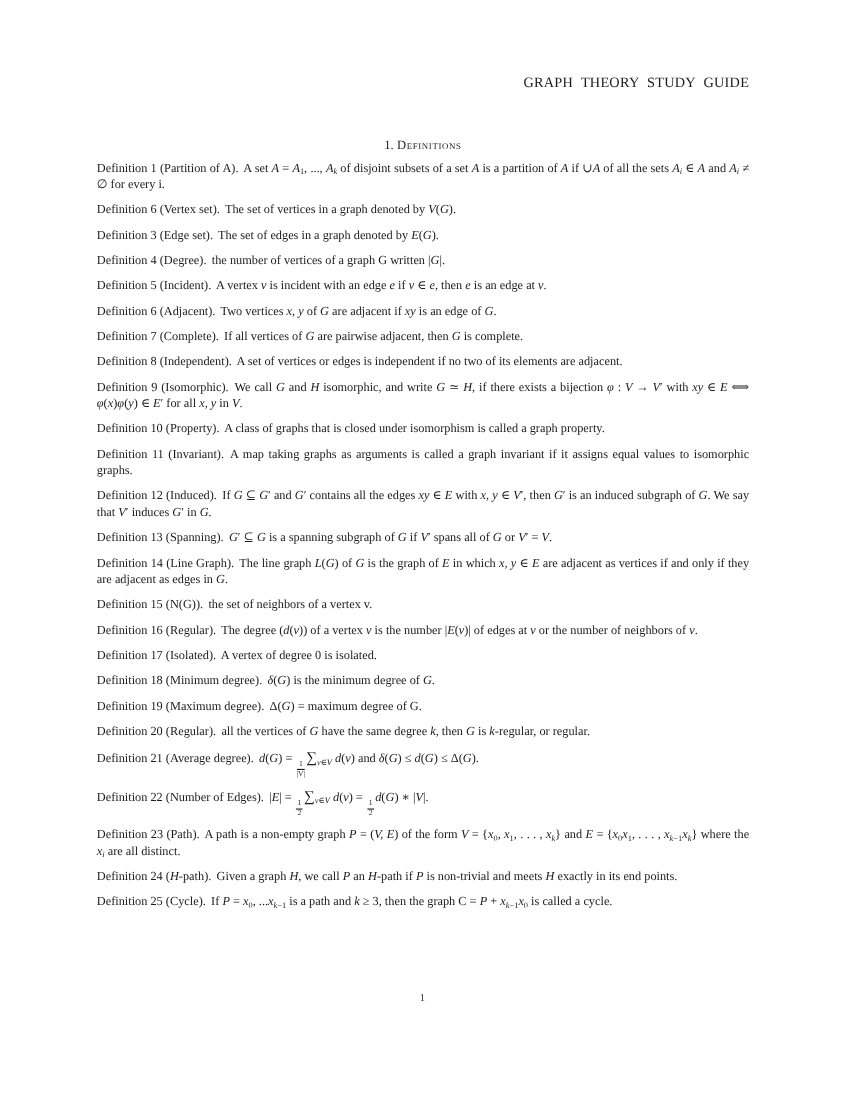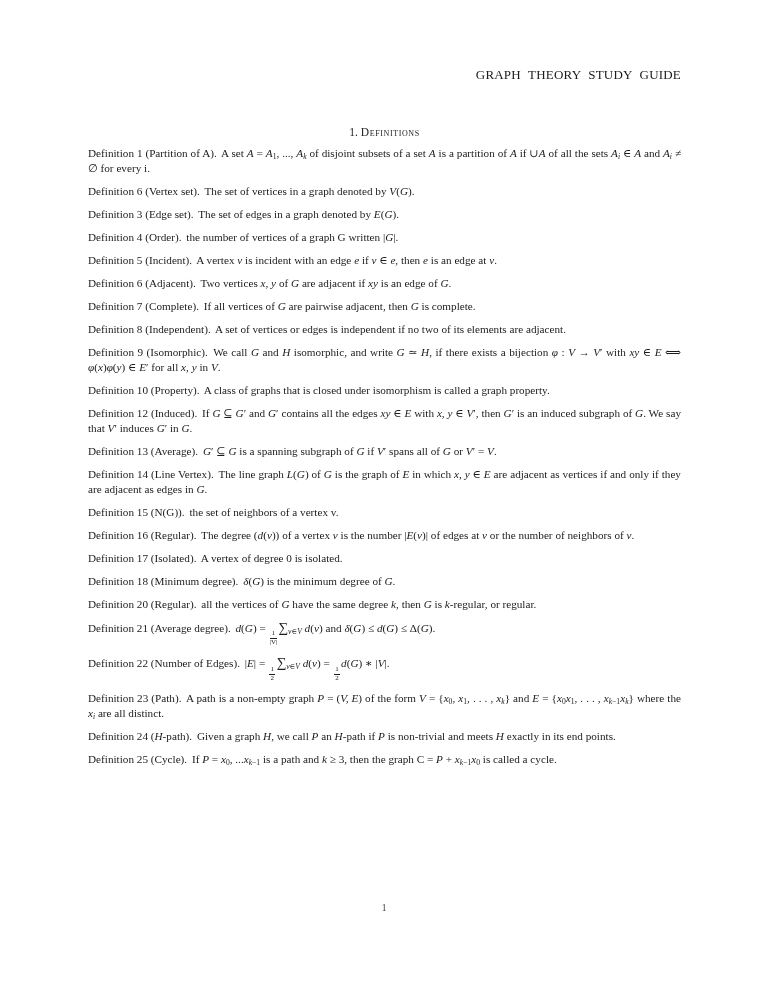--- a/index.html
+++ b/index.html
@@ -86,61 +86,67 @@
     <p class="def"><span class="dh">Definition 1</span>
       <span class="dn">(Partition of A).</span>
       <span class="db">A set <i>A</i> = <i>A</i><sub>1</sub>, ..., <i>A<sub>k</sub></i> of disjoint subsets of a set <i>A</i> is a partition of <i>A</i> if ∪<i>A</i> of all the sets <i>A<sub>i</sub></i> ∈ <i>A</i> and <i>A<sub>i</sub></i> ≠ ∅ for every i.</span></p>
     <p class="def"><span class="dh">Definition 6</span>
       <span class="dn">(Vertex set).</span>
       <span class="db">The set of vertices in a graph denoted by <i>V</i>(<i>G</i>).</span></p>
     <p class="def"><span class="dh">Definition 3</span>
       <span class="dn">(Edge set).</span>
       <span class="db">The set of edges in a graph denoted by <i>E</i>(<i>G</i>).</span></p>
     <p class="def"><span class="dh">Definition 4</span>
-      <span class="dn">(Order).</span>
+      <span class="dn">(Degree).</span>
       <span class="db">the number of vertices of a graph G written |<i>G</i>|.</span></p>
     <p class="def"><span class="dh">Definition 5</span>
       <span class="dn">(Incident).</span>
       <span class="db">A vertex <i>v</i> is incident with an edge <i>e</i> if <i>v</i> ∈ <i>e</i>, then <i>e</i> is an edge at <i>v</i>.</span></p>
     <p class="def"><span class="dh">Definition 6</span>
       <span class="dn">(Adjacent).</span>
       <span class="db">Two vertices <i>x, y</i> of <i>G</i> are adjacent if <i>xy</i> is an edge of <i>G</i>.</span></p>
     <p class="def"><span class="dh">Definition 7</span>
       <span class="dn">(Complete).</span>
       <span class="db">If all vertices of <i>G</i> are pairwise adjacent, then <i>G</i> is complete.</span></p>
     <p class="def"><span class="dh">Definition 8</span>
       <span class="dn">(Independent).</span>
       <span class="db">A set of vertices or edges is independent if no two of its elements are adjacent.</span></p>
     <p class="def"><span class="dh">Definition 9</span>
       <span class="dn">(Isomorphic).</span>
       <span class="db">We call <i>G</i> and <i>H</i> isomorphic, and write <i>G</i> ≃ <i>H</i>, if there exists a bijection <i>φ</i> : <i>V</i> → <i>V</i>′ with <i>xy</i> ∈ <i>E</i> ⟺ <i>φ</i>(<i>x</i>)<i>φ</i>(<i>y</i>) ∈ <i>E</i>′ for all <i>x, y</i> in <i>V</i>.</span></p>
     <p class="def"><span class="dh">Definition 10</span>
       <span class="dn">(Property).</span>
       <span class="db">A class of graphs that is closed under isomorphism is called a graph property.</span></p>
+    <p class="def"><span class="dh">Definition 11</span>
+      <span class="dn">(Invariant).</span>
+      <span class="db">A map taking graphs as arguments is called a graph invariant if it assigns equal values to isomorphic graphs.</span></p>
     <p class="def"><span class="dh">Definition 12</span>
       <span class="dn">(Induced).</span>
       <span class="db">If <i>G</i> ⊆ <i>G</i>′ and <i>G</i>′ contains all the edges <i>xy</i> ∈ <i>E</i> with <i>x, y</i> ∈ <i>V</i>′, then <i>G</i>′ is an induced subgraph of <i>G</i>. We say that <i>V</i>′ induces <i>G</i>′ in <i>G</i>.</span></p>
     <p class="def"><span class="dh">Definition 13</span>
-      <span class="dn">(Average).</span>
+      <span class="dn">(Spanning).</span>
       <span class="db"><i>G</i>′ ⊆ <i>G</i> is a spanning subgraph of <i>G</i> if <i>V</i>′ spans all of <i>G</i> or <i>V</i>′ = <i>V</i>.</span></p>
     <p class="def"><span class="dh">Definition 14</span>
-      <span class="dn">(Line Vertex).</span>
+      <span class="dn">(Line Graph).</span>
       <span class="db">The line graph <i>L</i>(<i>G</i>) of <i>G</i> is the graph of <i>E</i> in which <i>x, y</i> ∈ <i>E</i> are adjacent as vertices if and only if they are adjacent as edges in <i>G</i>.</span></p>
     <p class="def"><span class="dh">Definition 15</span>
       <span class="dn">(N(G)).</span>
       <span class="db">the set of neighbors of a vertex v.</span></p>
     <p class="def"><span class="dh">Definition 16</span>
       <span class="dn">(Regular).</span>
       <span class="db">The degree (<i>d</i>(<i>v</i>)) of a vertex <i>v</i> is the number |<i>E</i>(<i>v</i>)| of edges at <i>v</i> or the number of neighbors of <i>v</i>.</span></p>
     <p class="def"><span class="dh">Definition 17</span>
       <span class="dn">(Isolated).</span>
       <span class="db">A vertex of degree 0 is isolated.</span></p>
     <p class="def"><span class="dh">Definition 18</span>
       <span class="dn">(Minimum degree).</span>
       <span class="db"><i>δ</i>(<i>G</i>) is the minimum degree of <i>G</i>.</span></p>
+    <p class="def"><span class="dh">Definition 19</span>
+      <span class="dn">(Maximum degree).</span>
+      <span class="db">Δ(<i>G</i>) = maximum degree of G.</span></p>
     <p class="def"><span class="dh">Definition 20</span>
       <span class="dn">(Regular).</span>
       <span class="db">all the vertices of <i>G</i> have the same degree <i>k</i>, then <i>G</i> is <i>k</i>-regular, or regular.</span></p>
     <p class="def"><span class="dh">Definition 21</span>
       <span class="dn">(Average degree).</span>
       <span class="db"><i>d</i>(<i>G</i>) = <fr>
             <fn>1</fn>
             <fd>|V|</fd>
           </fr><sg>∑</sg><sub><i>v</i>∈<i>V</i></sub> <i>d</i>(<i>v</i>) and <i>δ</i>(<i>G</i>) ≤ <i>d</i>(<i>G</i>) ≤ Δ(<i>G</i>).</span></p>
     <p class="def"><span class="dh">Definition 22</span>

